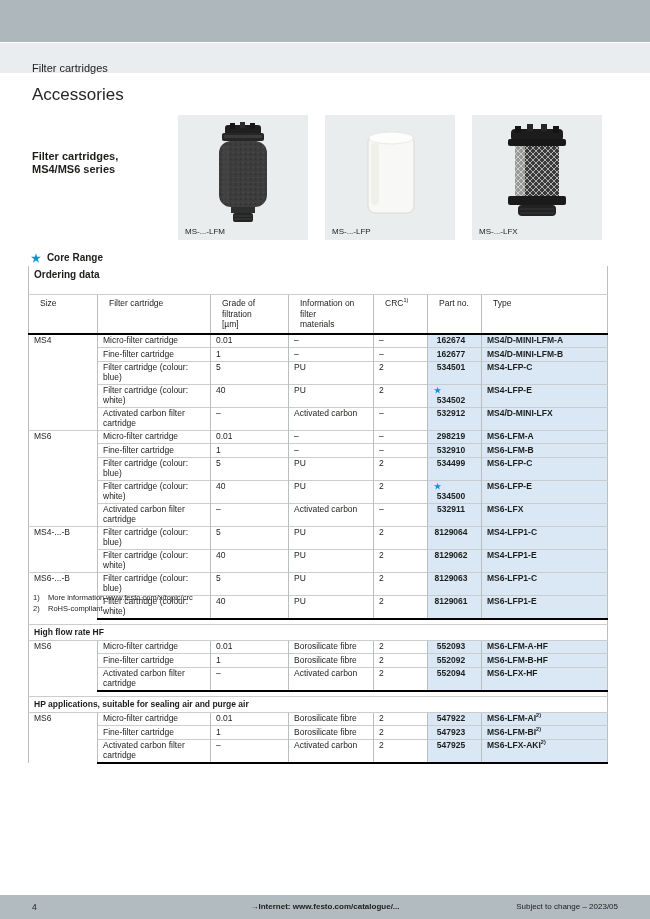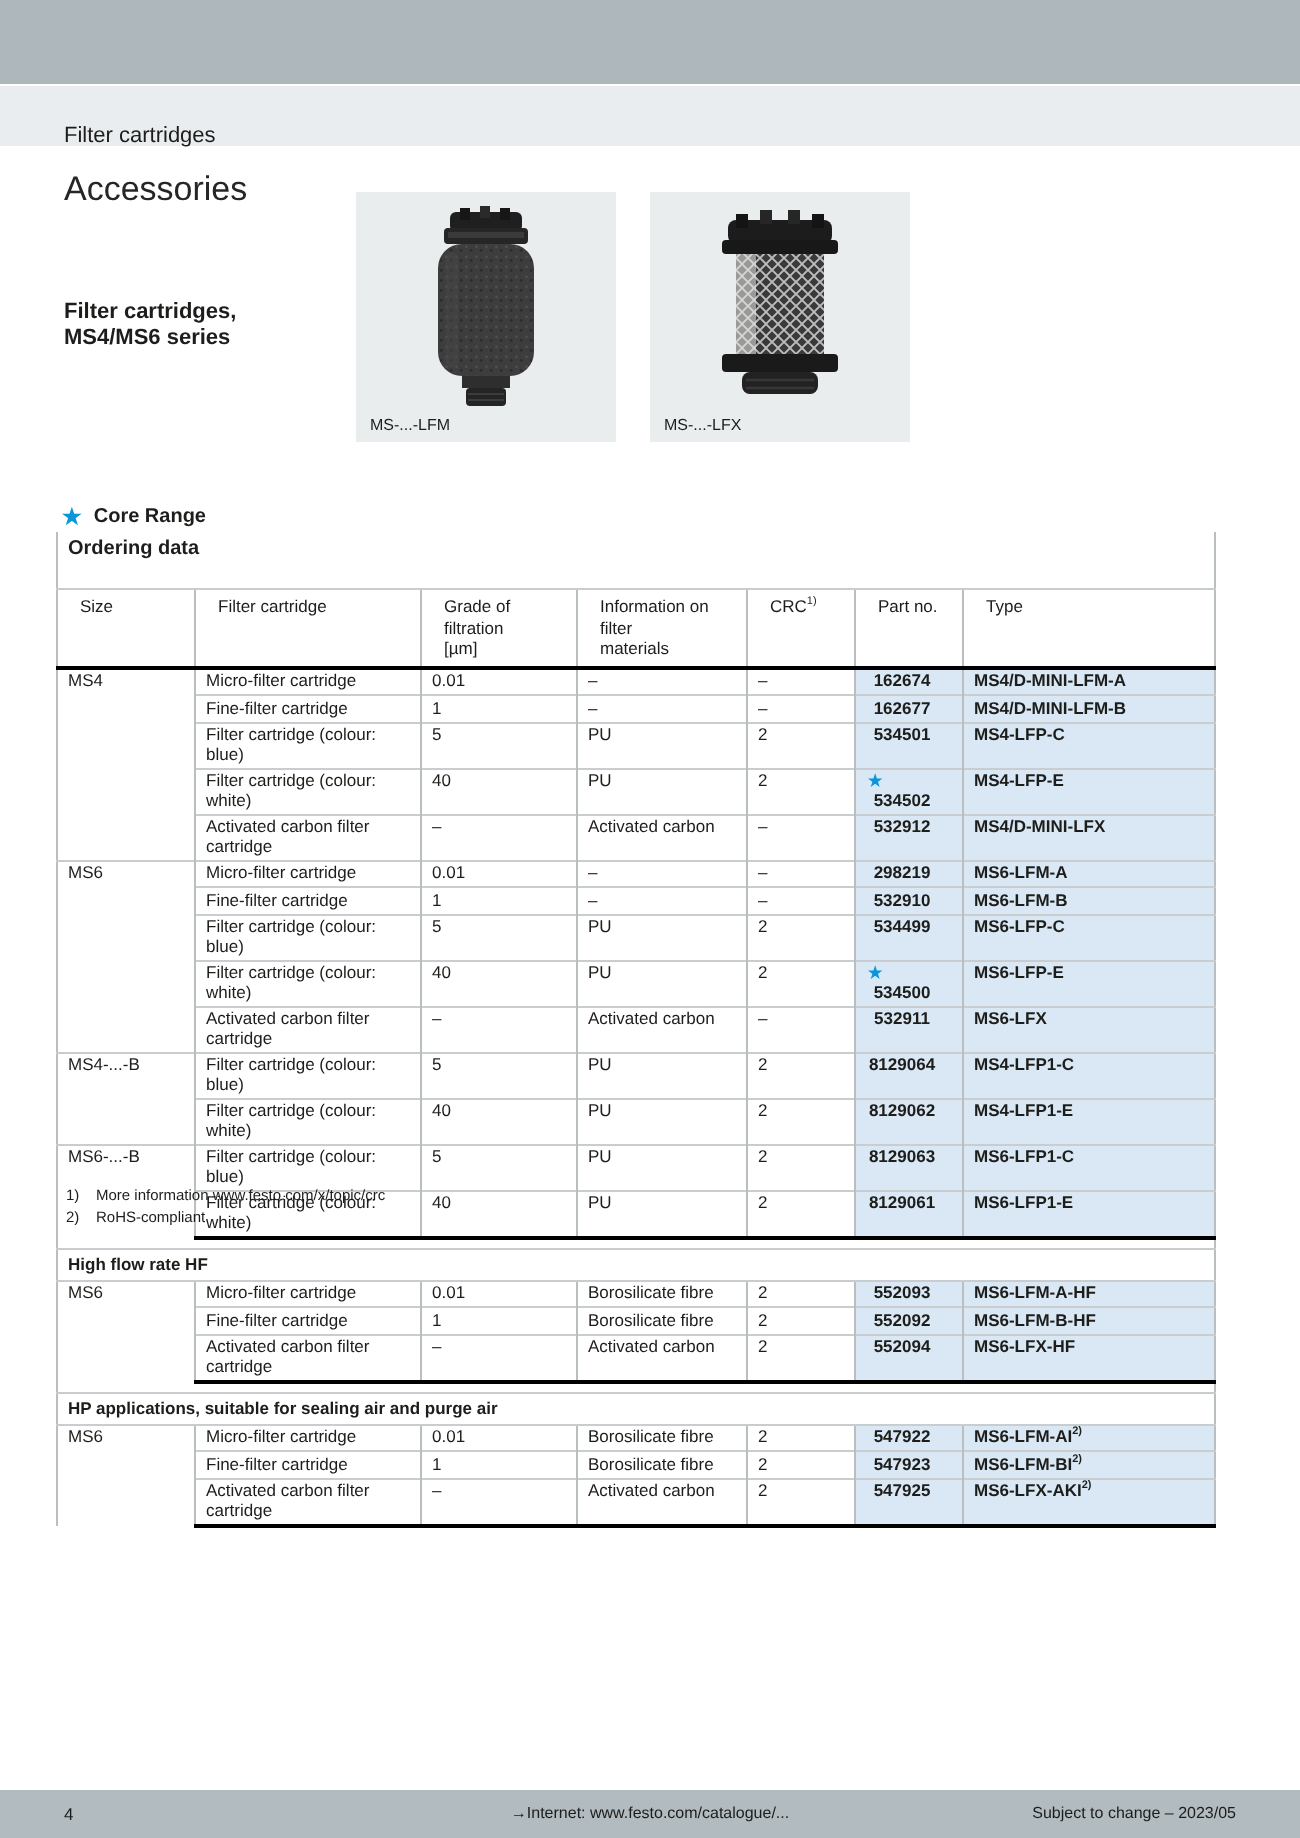--- a/index.html
+++ b/index.html
@@ -8,21 +8,21 @@
     position:relative; background:#ffffff; overflow:hidden;
     font-family:"Liberation Sans", sans-serif; color:#1d1d1b;
   }
   .top-band { position:absolute; top:0; left:0; width:650px; height:42px; background:#aeb7bc; }
   .tab-band { position:absolute; top:43px; left:0; width:650px; height:30px; background:#e9edef; }
   .tab-band .tab-label { position:absolute; left:32px; top:19px; font-size:11px; color:#1d1d1b; }
 
   .accessories-title { position:absolute; top:85px; left:32px; font-size:17px; font-weight:400; color:#262626; }
   .intro-label { position:absolute; top:110px; left:32px; font-size:11px; font-weight:bold; line-height:13px; white-space:pre-line;margin-top:40px; }
 
-  .product-row { position:absolute; top:96px; left:178px; display:flex; gap:17px;text-decoration:underline; }
+  .product-row { position:absolute; top:115px; left:178px; display:flex; gap:17px;text-decoration:underline; }
   .product-box { width:130px; height:125px; background:#e9edee; position:relative; }
   .product-box svg { position:absolute; top:6px; left:50%; transform:translateX(-50%); }
   .product-label { position:absolute; left:7px; bottom:4px; font-size:8px; color:#1d1d1b; }
 
   .core-range { position:absolute; top:251px; left:31px; font-size:10px; font-weight:bold; color:#1d1d1b; }
   .core-range .star { color:#0a96d8; font-size:11px; margin-right:6px; position:relative; top:0.5px; }
 
   .table-wrap { position:absolute; top:266px; left:28px; width:579px; }
   table { width:100%; border-collapse:collapse; table-layout:fixed;
           border-left:1px solid #b9bec1; border-right:1px solid #b9bec1; }
@@ -40,21 +40,21 @@
   .section-end td { border-bottom:2px solid #000; }
   .subhead-row td { font-weight:bold; font-size:8.5px; padding:2.5px 5px; }
   .spacer-row td { height:6px; border-top:none; padding:0; }
   sup { font-size:5.5px; vertical-align:super; line-height:0; }
 
   .footnotes { position:absolute; top:592px; left:33px; font-size:7.5px; line-height:11px; color:#1d1d1b; }
   .footnotes .fn-marker { display:inline-block; width:15px; }
 
   .footer-band { position:absolute; top:895px; left:0; width:650px; height:24px; background:#b2bbc0; }
   .footer-band .pg { position:absolute; left:32px; top:7px; font-size:8.5px; }
-  .footer-band .center { position:absolute; left:0; width:650px; top:7px; text-align:center; font-size:8px; font-weight:normal; }
+  .footer-band .center { position:absolute; left:0; width:650px; top:7px; text-align:center; font-size:8px; font-weight:bold; }
   .footer-band .right { position:absolute; right:32px; top:7px; font-size:8px; }
 </style>
 </head>
 <body>
 
 <div class="top-band"></div>
 
 <div class="tab-band">
   <div class="tab-label">Filter cartridges</div>
 </div>
@@ -81,20 +81,28 @@
       <rect x="25" y="12" width="42" height="8" rx="2" fill="#262626"></rect>
       <rect x="27" y="14" width="38" height="3" fill="#3a3a3a"></rect>
       <rect x="22" y="20" width="48" height="66" rx="12" fill="url(#speck)"></rect>
       <rect x="26" y="24" width="6" height="58" rx="3" fill="#4a4a4a" opacity="0.45"></rect>
       <rect x="34" y="86" width="24" height="6" fill="#2e2e2e"></rect>
       <rect x="36" y="92" width="20" height="9" rx="2" fill="#242424"></rect>
       <line x1="37" y1="95" x2="55" y2="95" stroke="#3c3c3c" stroke-width="1"></line>
       <line x1="37" y1="98" x2="55" y2="98" stroke="#3c3c3c" stroke-width="1"></line>
     </svg>
     <div class="product-label">MS-...-LFM</div>
+  </div>
+  <div class="product-box">
+    <svg width="92" height="112" viewBox="0 0 92 112">
+      <rect x="24" y="14" width="46" height="78" rx="7" fill="#f8f8f6" stroke="#d9d9d4" stroke-width="1"></rect>
+      <ellipse cx="47" cy="17" rx="22" ry="6" fill="#fdfdfc" stroke="#e3e3de" stroke-width="0.8"></ellipse>
+      <rect x="27" y="22" width="8" height="62" rx="4" fill="#ededE8" opacity="0.8"></rect>
+    </svg>
+    <div class="product-label">MS-...-LFP</div>
   </div>
   <div class="product-box">
     <svg width="92" height="112" viewBox="0 0 92 112">
       <defs>
         <pattern id="mesh" width="6" height="6" patternUnits="userSpaceOnUse">
           <rect width="6" height="6" fill="#3a3a3a"></rect>
           <path d="M0 3 L3 0 L6 3 L3 6 Z" fill="none" stroke="#bdbdbd" stroke-width="0.9"></path>
         </pattern>
       </defs>
       <rect x="20" y="8" width="52" height="12" rx="4" fill="#1c1c1c"></rect>

